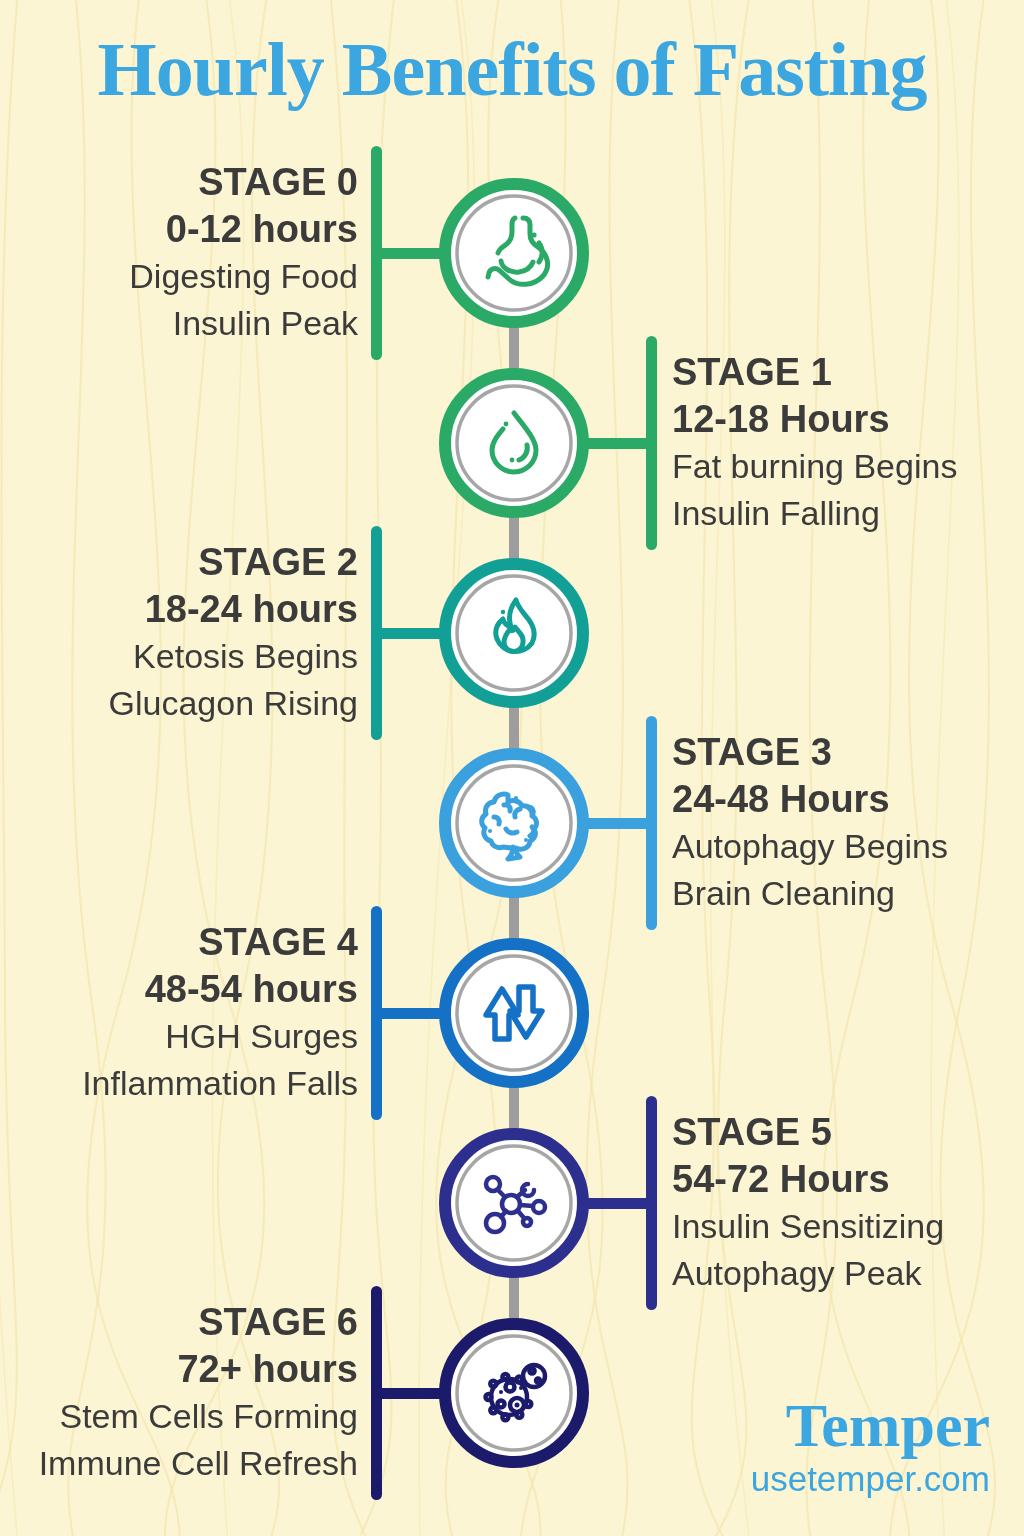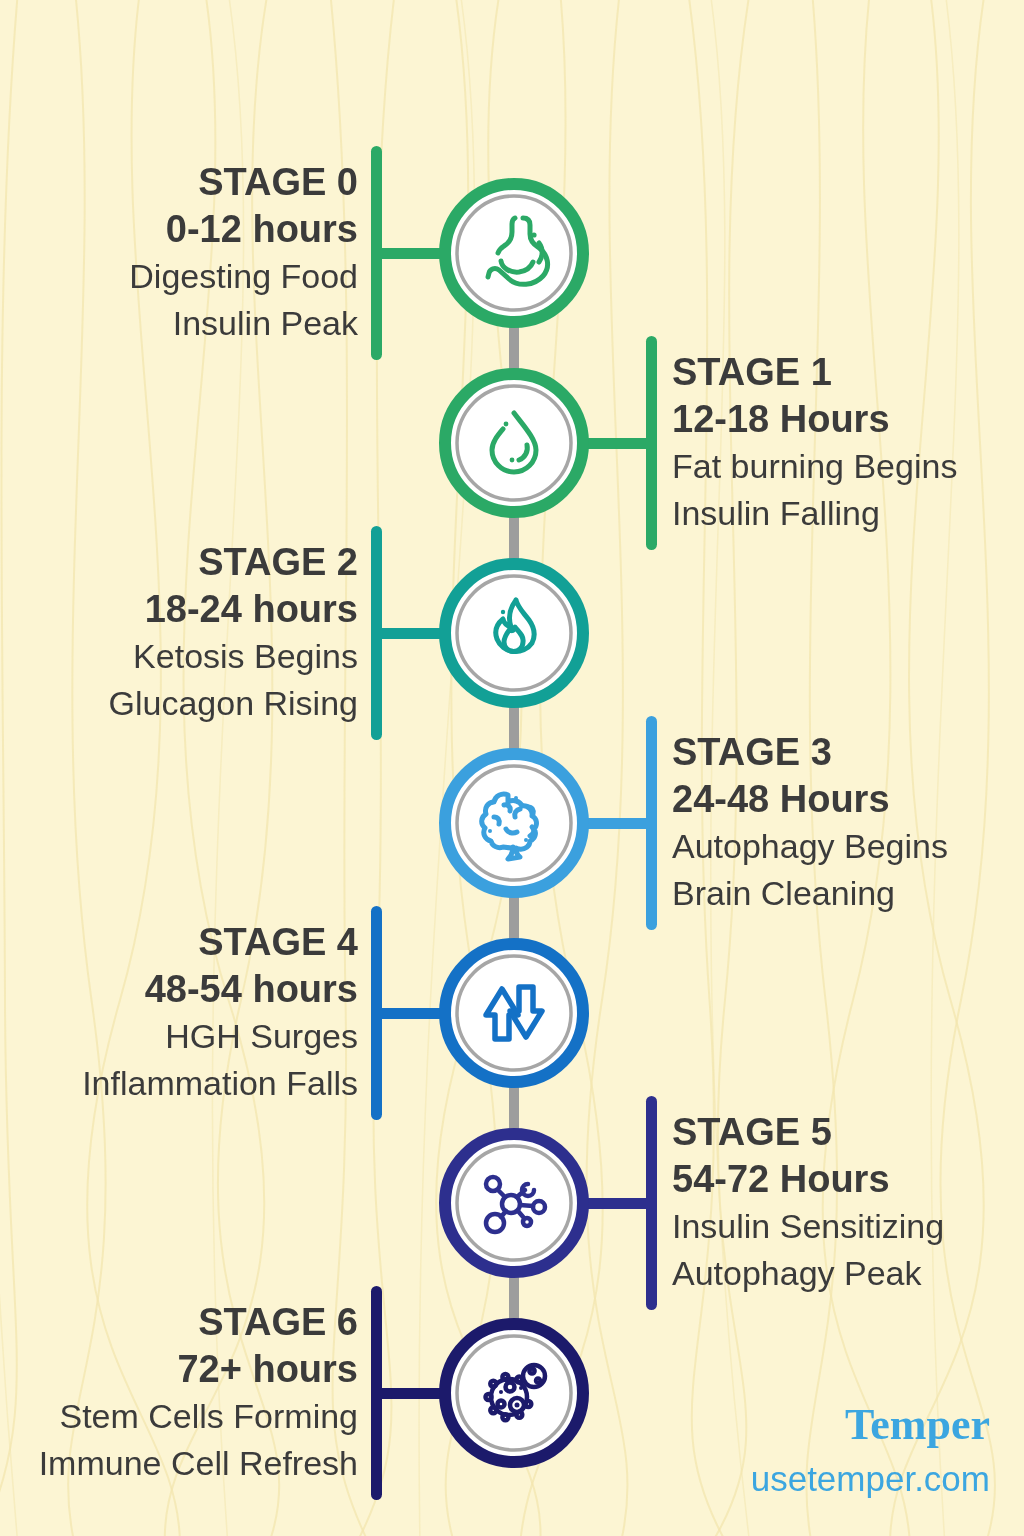--- a/index.html
+++ b/index.html
@@ -42,21 +42,21 @@
   .footer{
     position:absolute;
     right:34px;top:1394px;
     text-align:right;
     color:var(--accent,#3CA6E0);
     z-index:4;
   }
   .brand{
     font-family:"Liberation Serif",serif;
     font-weight:bold;
-    font-size:44px;
+    font-size:62px;
     line-height:62px;
   }
   .website{
     font-family:"Liberation Sans",sans-serif;
     font-weight:normal;
     font-size:35px;
     line-height:38px;
     margin-top:4px;
   }
 </style>
@@ -83,20 +83,21 @@
       <path d="M 750 -10 C 700 300, 760 650, 725 1000 S 800 1400, 710 1546" fill="none" stroke="#F3E5AF" stroke-width="2" opacity="0.75"></path>
       <path d="M 710 -10 C 760 350, 660 800, 750 1546" fill="none" stroke="#F3E5AF" stroke-width="1.5" opacity="0.55"></path>
       <path d="M 812 -10 C 839 300, 785 650, 825.5 1000 S 785 1400, 812 1546" fill="none" stroke="#F3E5AF" stroke-width="2" opacity="0.75"></path>
       <path d="M 870 -10 C 836 300, 944 650, 853 1000 S 904 1400, 910 1546" fill="none" stroke="#F3E5AF" stroke-width="2" opacity="0.75"></path>
       <path d="M 930 -10 C 971 300, 849 650, 950.5 1000 S 889 1400, 890 1546" fill="none" stroke="#F3E5AF" stroke-width="2" opacity="0.75"></path>
       <path d="M 985 -10 C 937 300, 1033 650, 961 1000 S 1033 1400, 985 1546" fill="none" stroke="#F3E5AF" stroke-width="2" opacity="0.75"></path>
       <path d="M 945 -10 C 993 350, 897 800, 945 1546" fill="none" stroke="#F3E5AF" stroke-width="1.5" opacity="0.55"></path>
       <path d="M 1024 -10 C 1079 300, 1009 650, 1051.5 1000 S 969 1400, 1064 1546" fill="none" stroke="#F3E5AF" stroke-width="2" opacity="0.75"></path>
     </svg>
 
+  <h1 class="title">Hourly Benefits of Fasting</h1>
 
   <div class="spine"></div>
 
   <div id="stages">
       <div class="connector-line" style="top: 247.5px; left: 376px; width: 72px; background: rgb(43, 169, 102);"></div>
       <div class="connector-bar" style="top: 146px; left: 371px; background: rgb(43, 169, 102);"></div>
       <div class="stage-circle" style="left: 439px; top: 178px;"><svg width="150" height="150" viewBox="0 0 150 150" style="color:#2BA966">
          <circle cx="75" cy="75" r="69" fill="#FFFFFF" stroke="#2BA966" stroke-width="12"></circle>
          <circle cx="75" cy="75" r="57" fill="none" stroke="#A6A6A6" stroke-width="3.5"></circle>
          <g transform="translate(75,75)" fill="none" stroke="#2BA966" stroke-width="5" stroke-linecap="round" stroke-linejoin="round">

